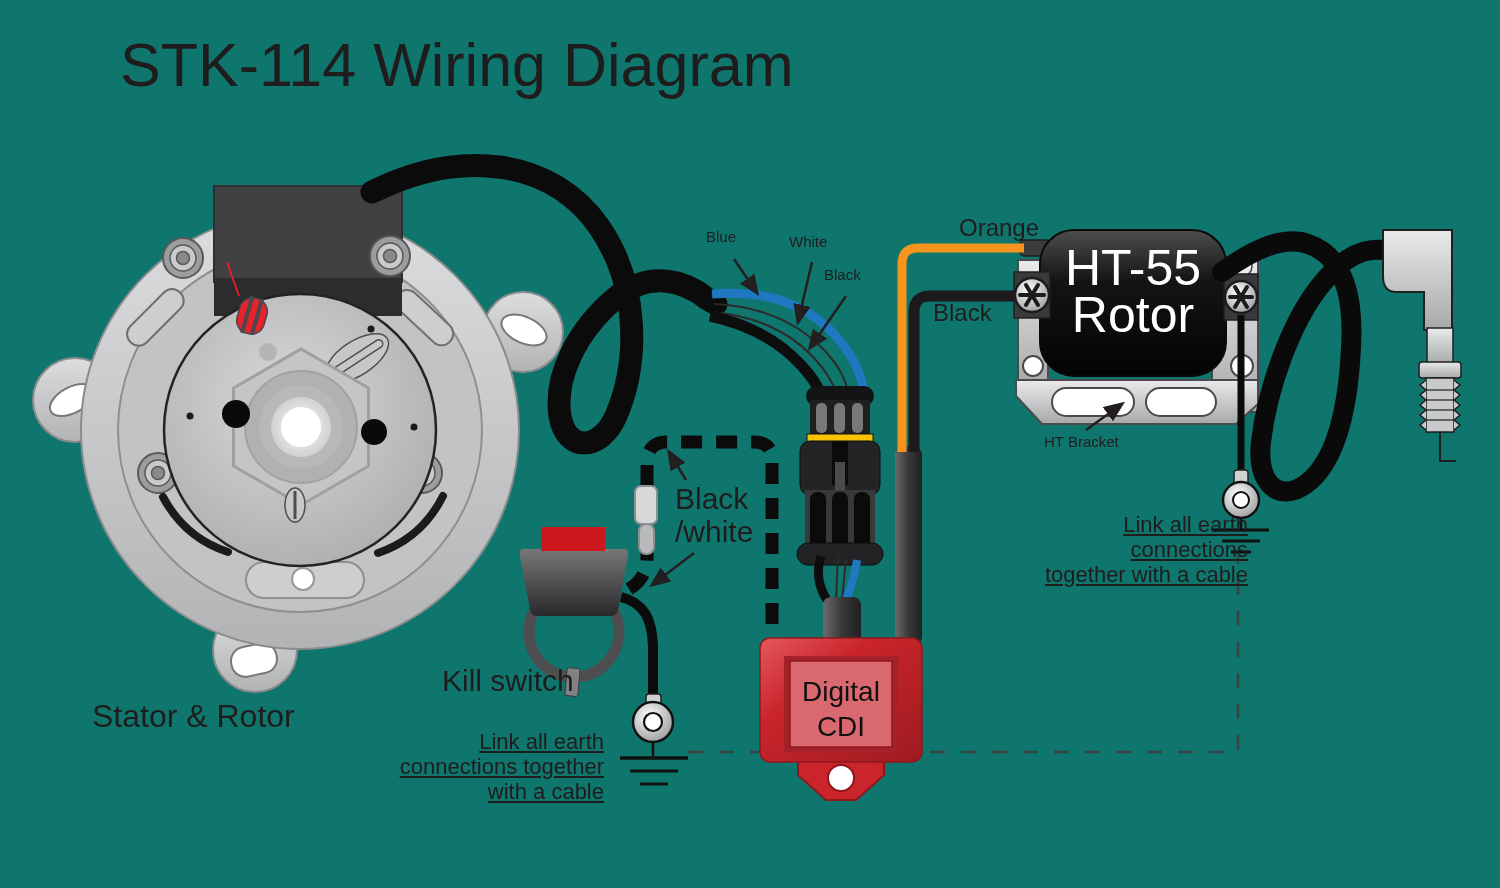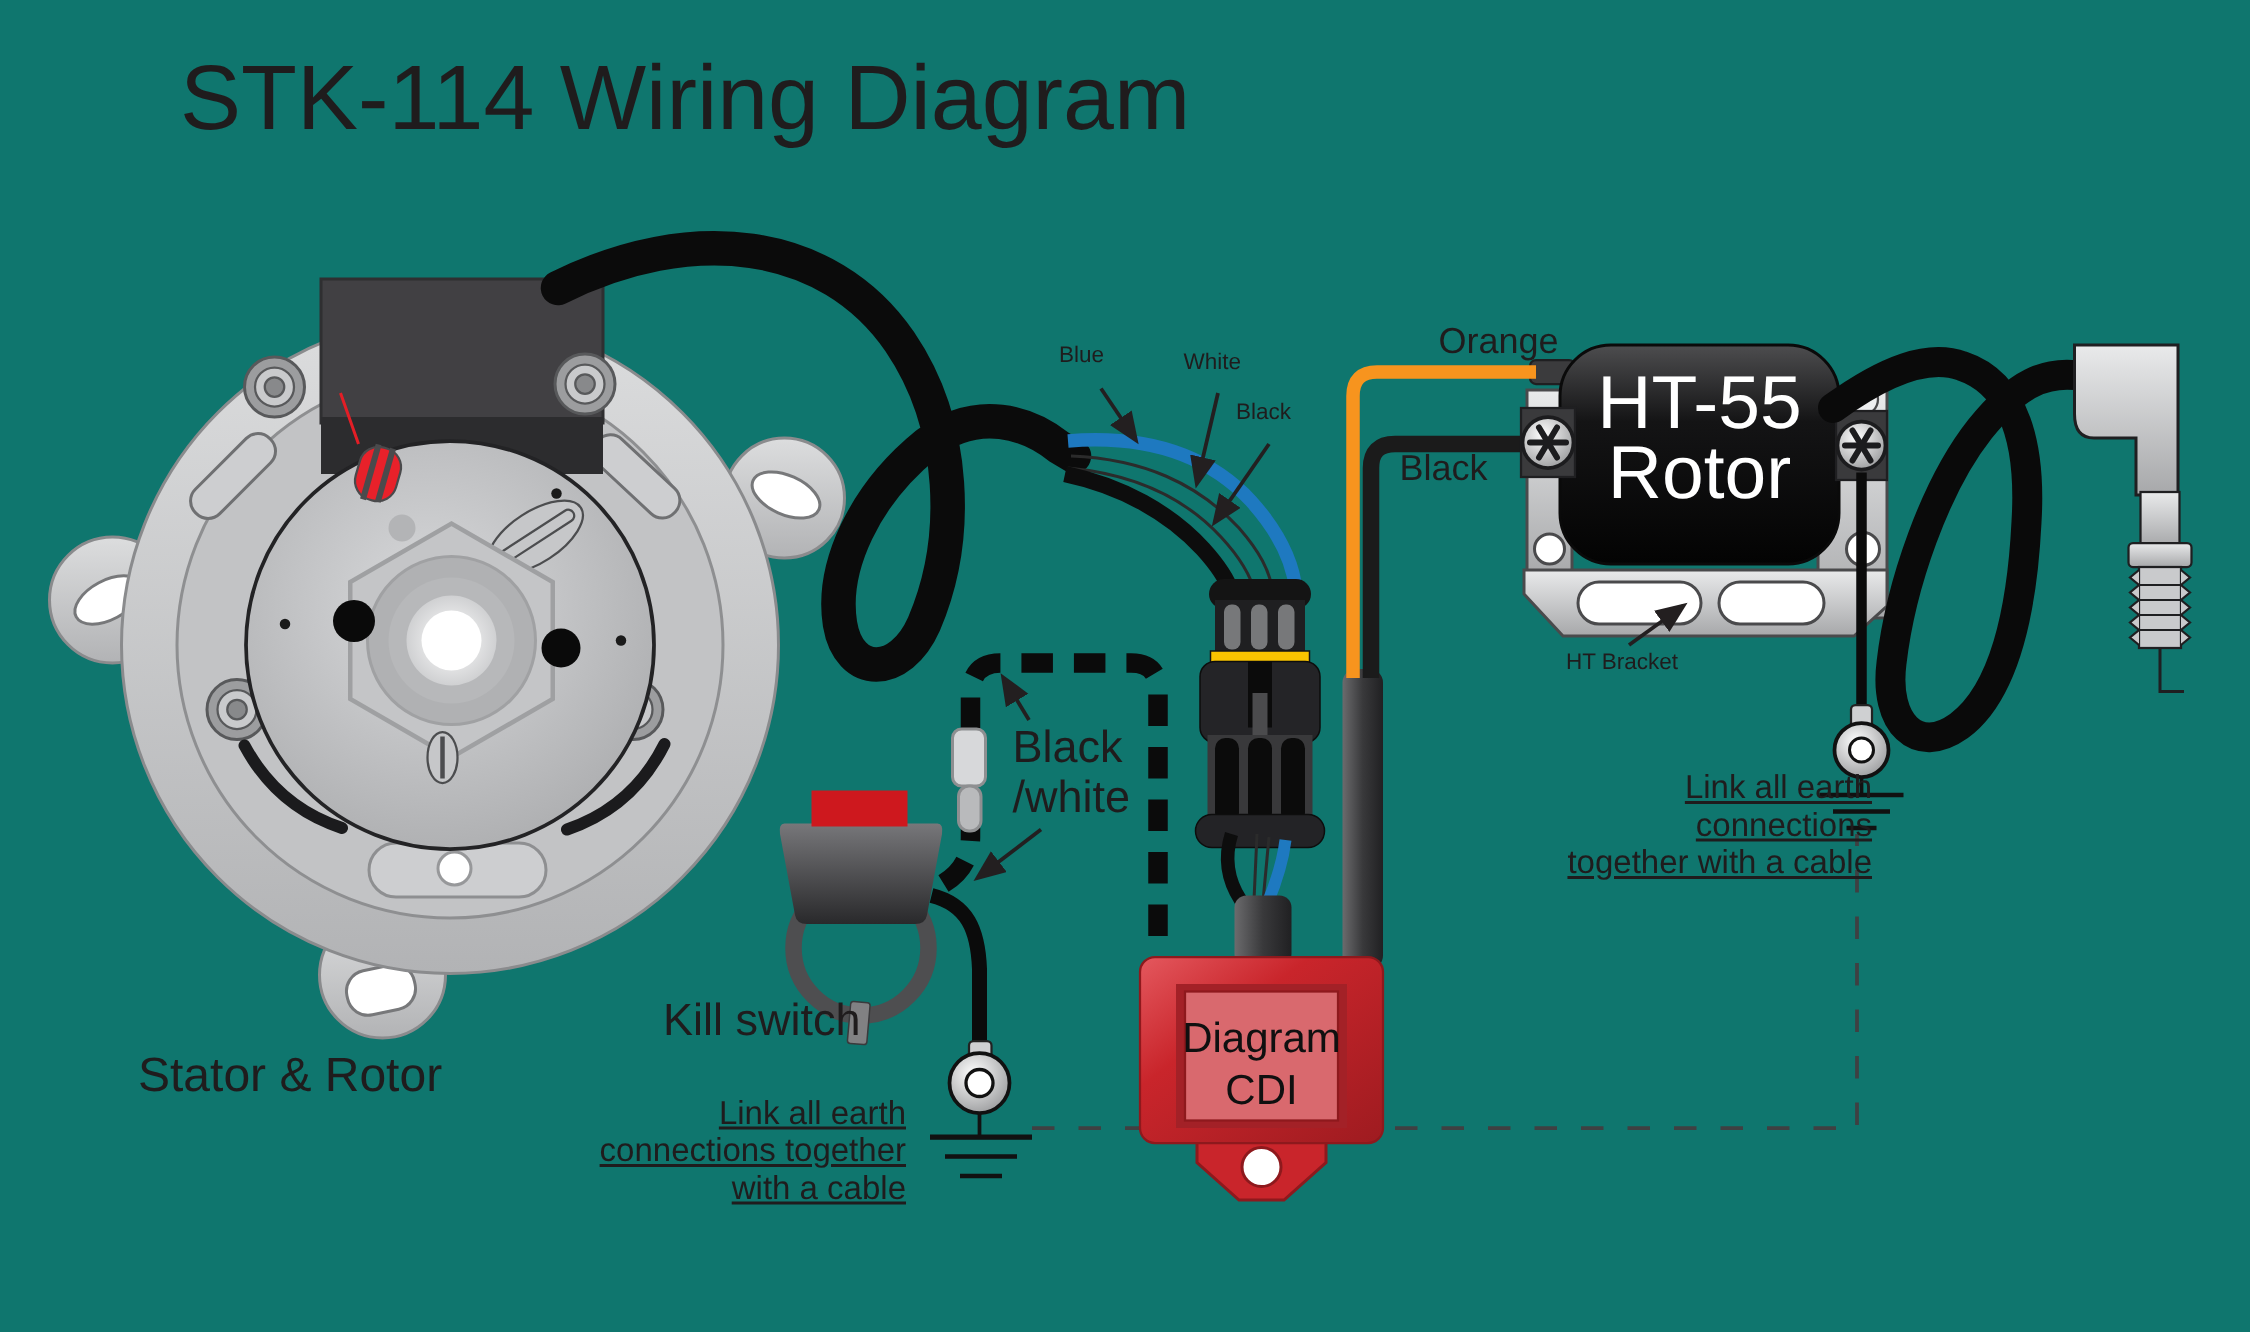--- a/index.html
+++ b/index.html
@@ -314,16 +314,16 @@
 
   <div class="t note note-right">
     <div>Link all earth</div>
     <div>connections</div>
     <div>together with a cable</div>
   </div>
 
   <div class="t lbl-stator">Stator &amp; Rotor</div>
 
   <div class="t lbl-cdi">
-    <div>Diagram</div>
+    <div>Digital</div>
     <div>CDI</div>
   </div>
 </div>
 
 </body></html>

